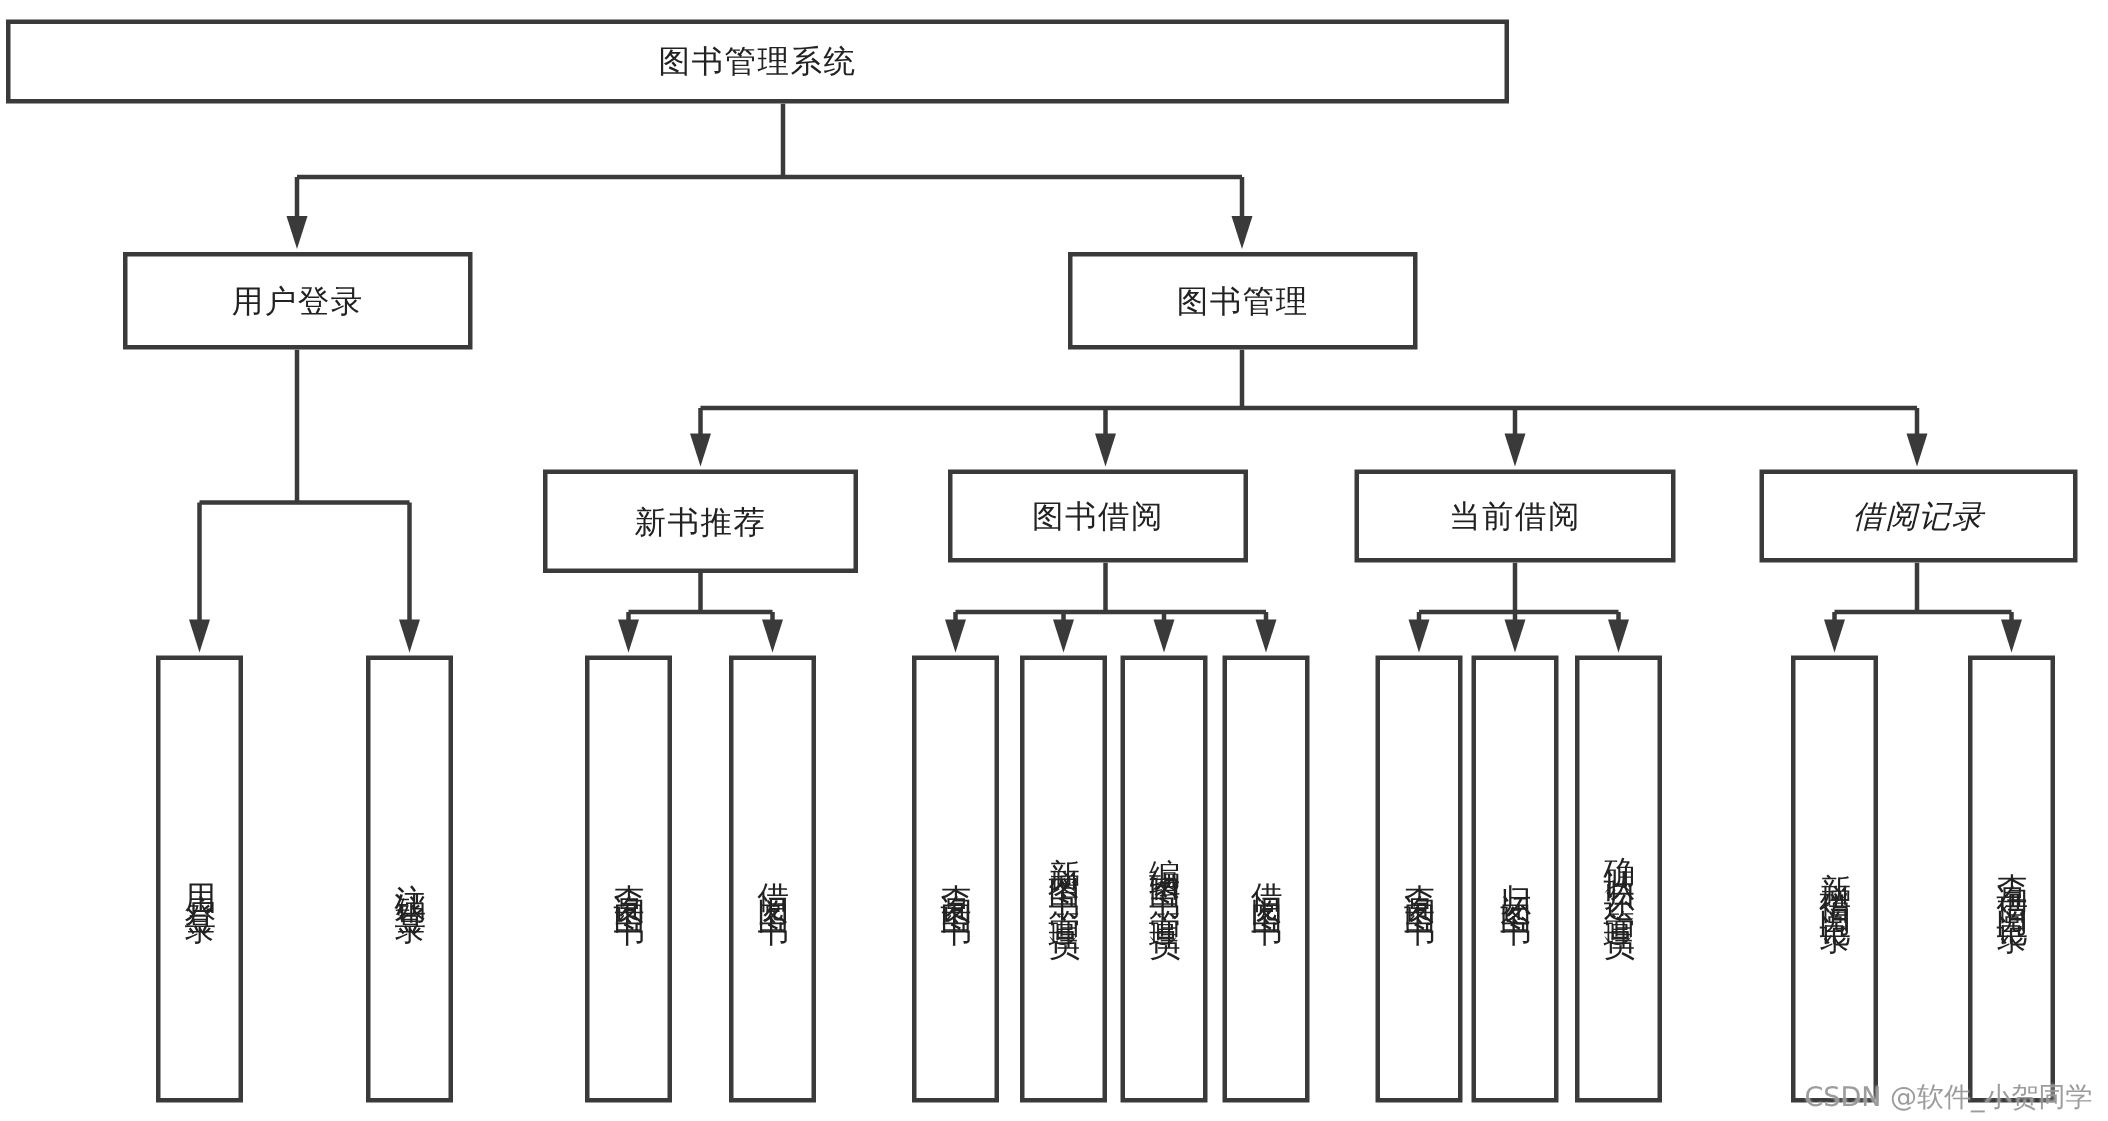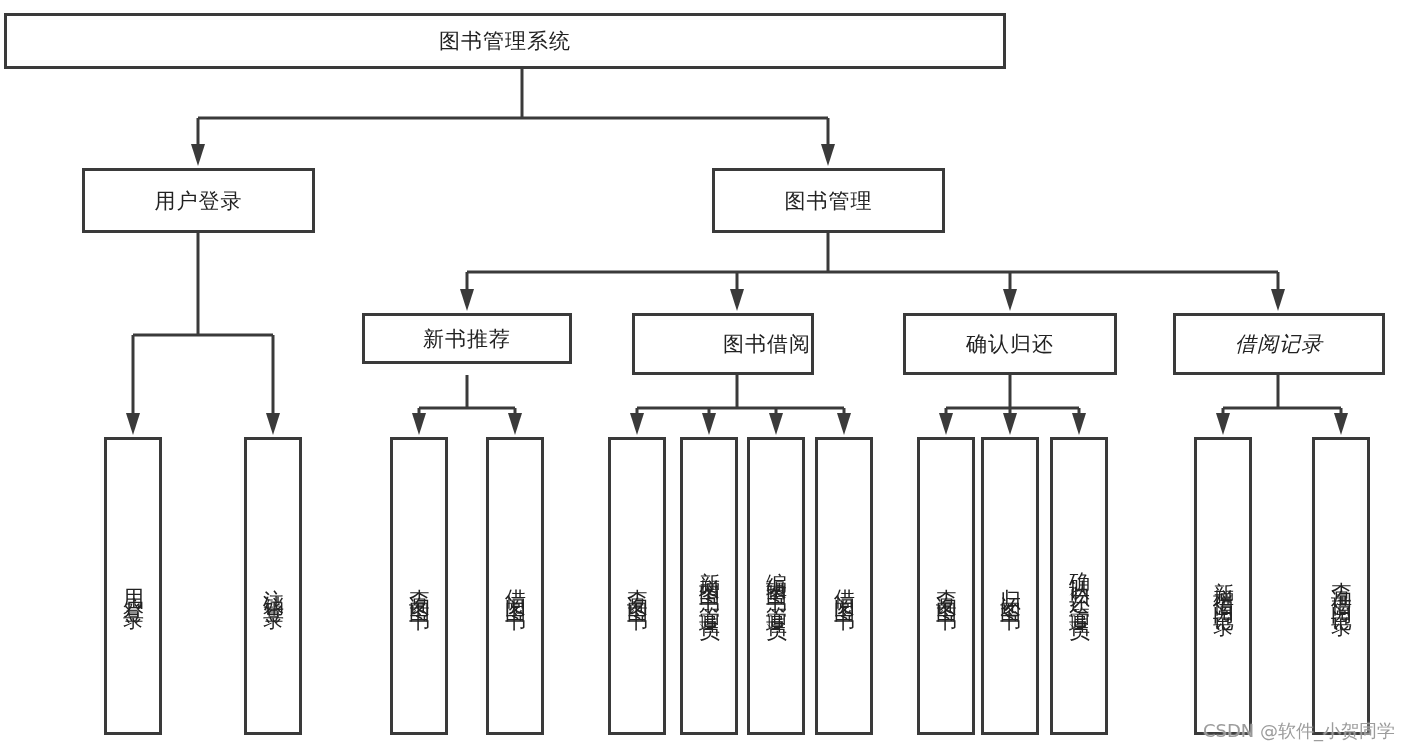--- a/index.html
+++ b/index.html
@@ -131,28 +131,28 @@
     <span class="lbl">图书管理系统</span>
   </div>
 
   <div class="node" style="left:82px; top:168px; width:233px; height:65px;">
     <span class="lbl">用户登录</span>
   </div>
   <div class="node" style="left:712px; top:168px; width:233px; height:65px;text-align:center;">
     <span class="lbl">图书管理</span>
   </div>
 
-  <div class="node" style="left:362px; top:313px; width:210px; height:51px;">
+  <div class="node" style="left:362px; top:313px; width:210px; height:69px;">
     <span class="lbl">新书推荐</span>
   </div>
-  <div class="node" style="left:632px; top:313px; width:182px; height:62px;justify-content:flex-end;">
+  <div class="node" style="left:632px; top:313px; width:200px; height:62px;">
     <span class="lbl">图书借阅</span>
   </div>
   <div class="node" style="left:903px; top:313px; width:214px; height:62px;">
-    <span class="lbl">确认归还</span>
+    <span class="lbl">当前借阅</span>
   </div>
   <div class="node" style="left:1173px; top:313px; width:212px; height:62px;font-style:italic;">
     <span class="lbl">借阅记录</span>
   </div>
 
   <div class="node v" style="left:104px; top:437px; width:58px; height:298px;">
     <span class="vlbl">用户登录</span>
   </div>
   <div class="node v" style="left:244px; top:437px; width:58px; height:298px;">
     <span class="vlbl">注销登录</span>

